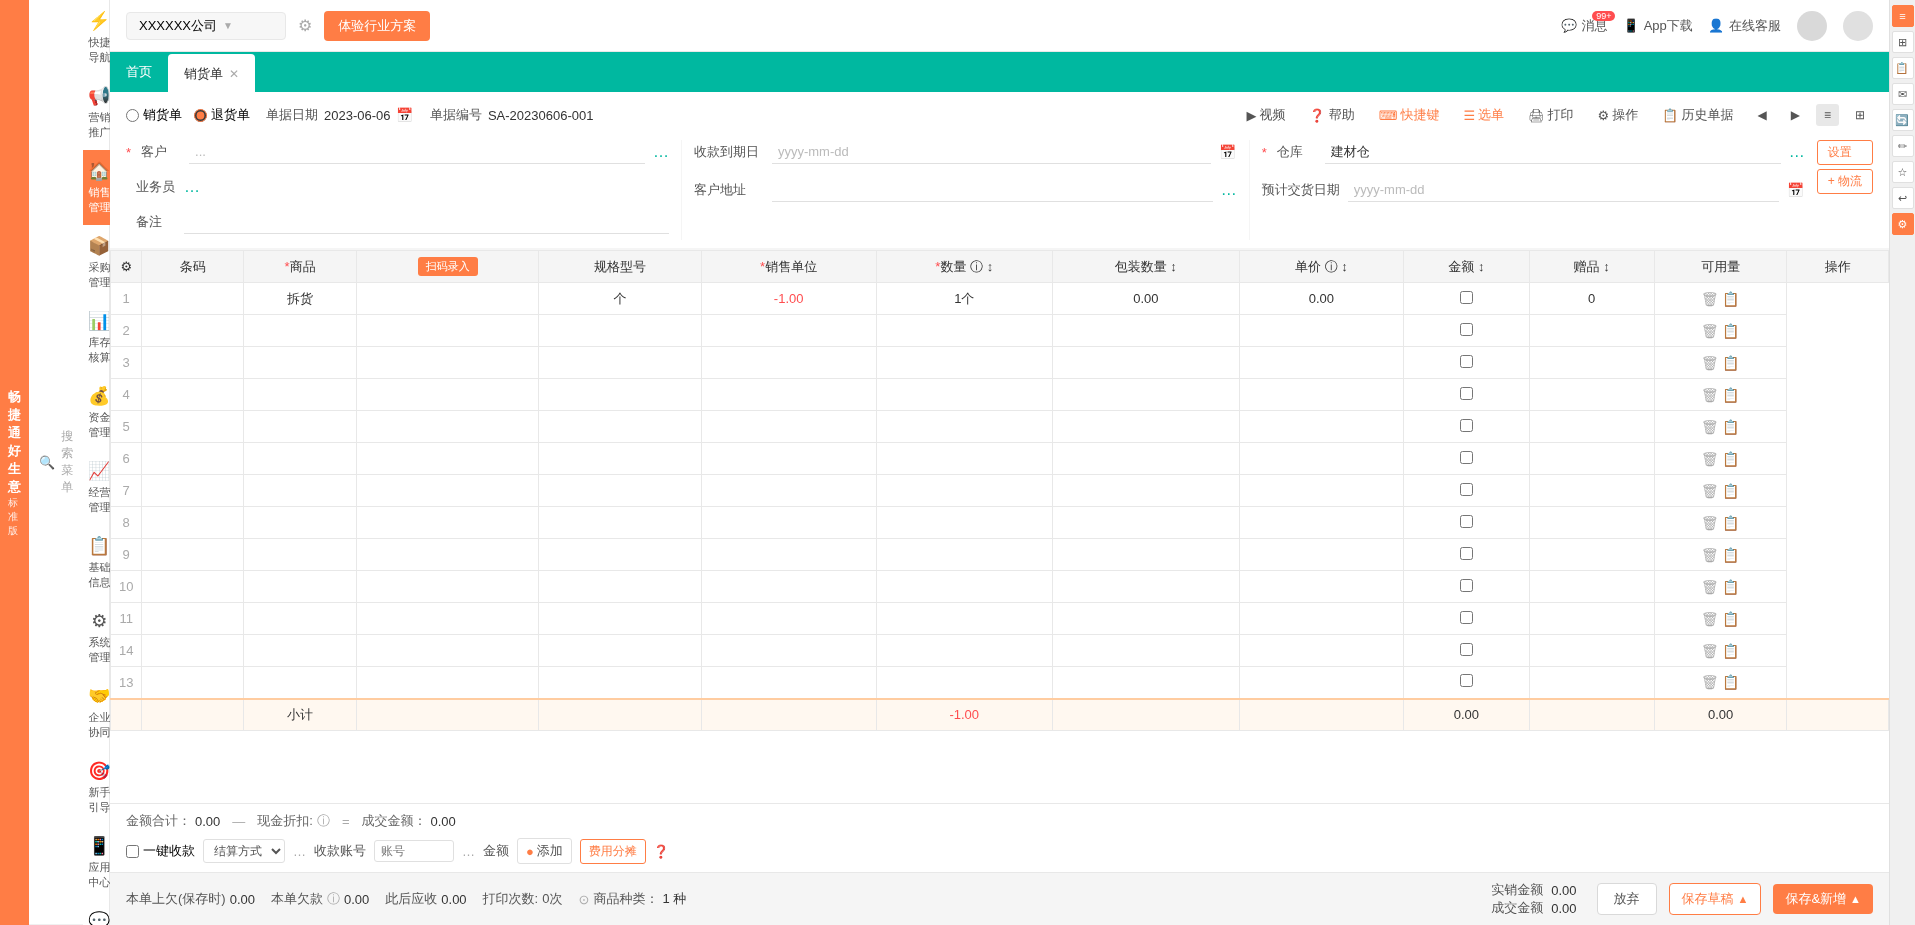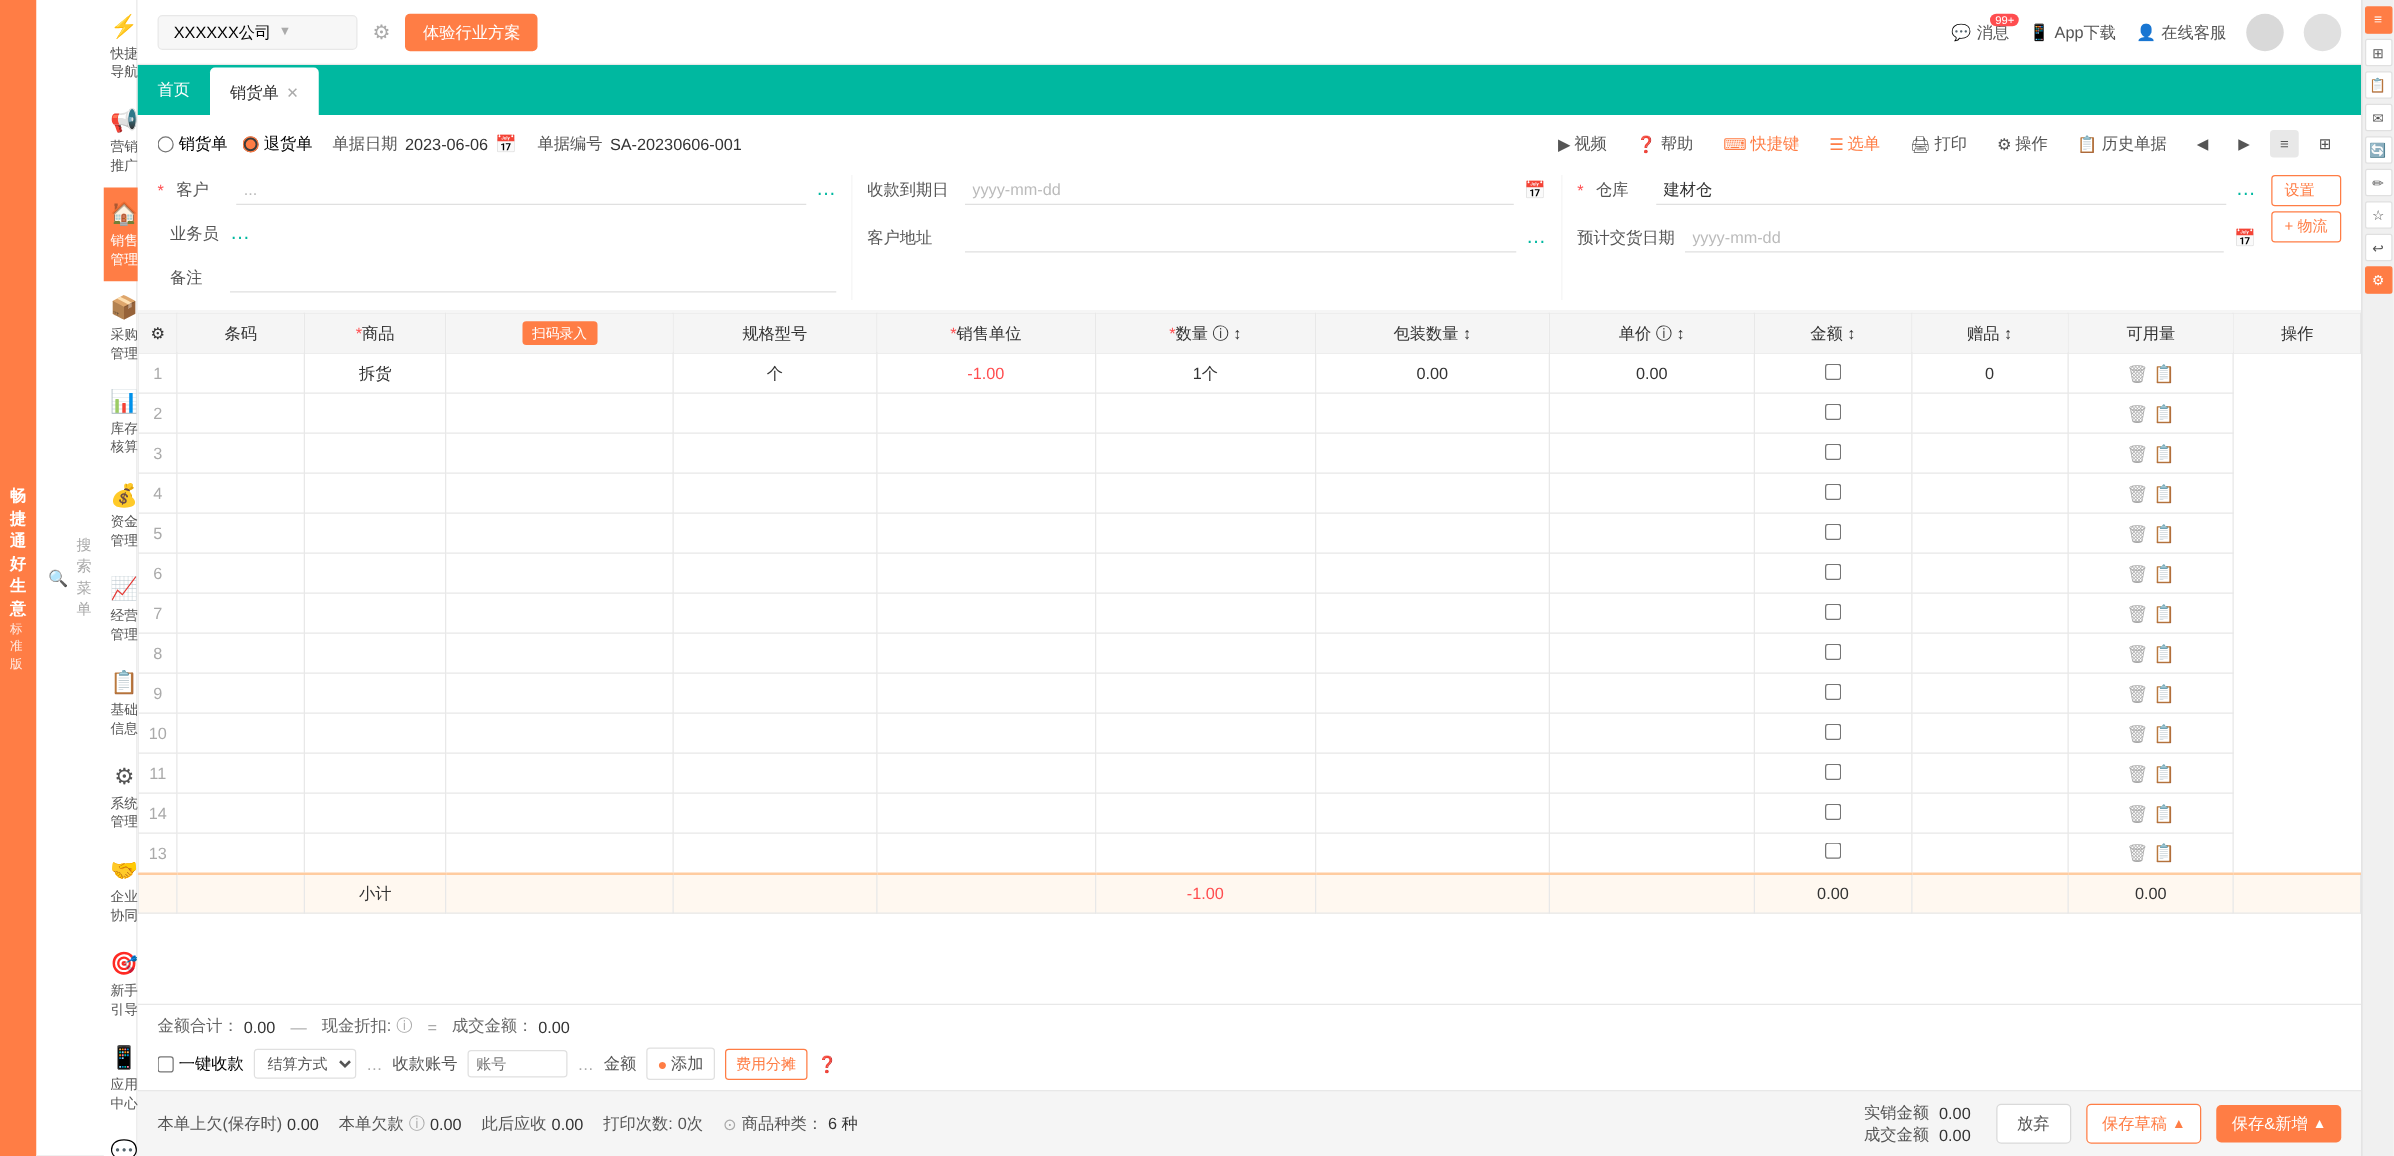--- a/index.html
+++ b/index.html
@@ -678,21 +678,21 @@
           <span>此后应收</span>
           <span style="color:#333;font-weight:500;">0.00</span>
         </div>
         <div class="item">
           <span>打印次数:</span>
           <span>0次</span>
         </div>
         <div class="item">
           <span style="color:#aaa;">⊙</span>
           <span>商品种类：</span>
-          <span style="color:#333;font-weight:500;">6 种</span>
+          <span style="color:#333;font-weight:500;">1 种</span>
         </div>
       </div>
       <div class="footer-right">
         <div class="summary-amounts">
           <div class="row">
             <span>实销金额</span>
             <span style="font-weight:500;color:#333;">0.00</span>
           </div>
           <div class="row">
             <span>成交金额</span>

